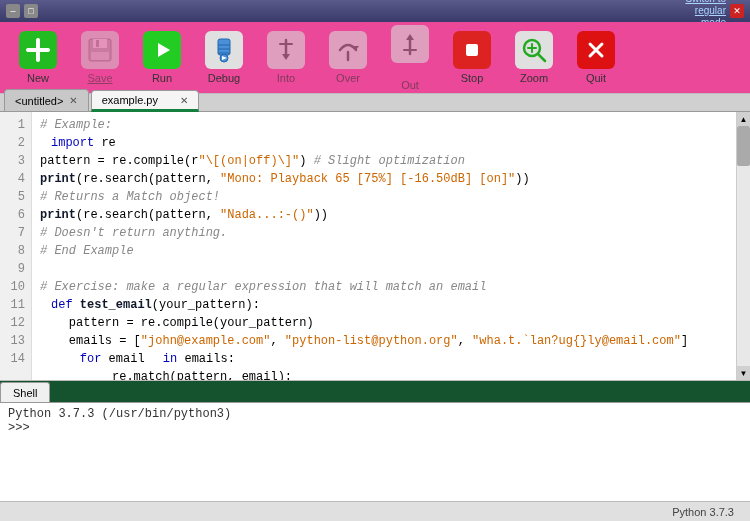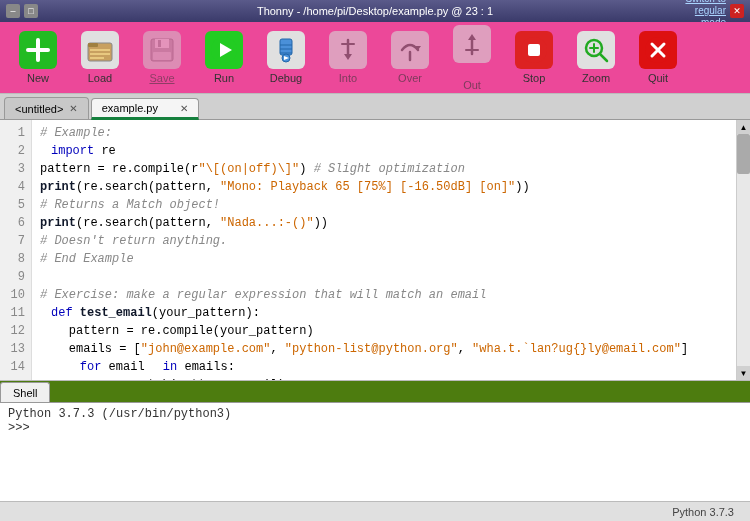--- a/index.html
+++ b/index.html
@@ -106,21 +106,21 @@
     }
 
     
     #tab-bar {
       background: #d0d0d0;
       display: flex;
       align-items: flex-end;
       padding: 0 4px;
       flex-shrink: 0;
       border-bottom: 1px solid #999;
-      height: 26px;
+      height: 18px;
     }
     .tab {
       display: flex;
       align-items: center;
       padding: 3px 10px;
       border: 1px solid #999;
       border-bottom: none;
       border-radius: 4px 4px 0 0;
       background: #c8c8c8;
       font-size: 11px;
@@ -219,21 +219,21 @@
     
     #shell-area {
       height: 120px;
       display: flex;
       flex-direction: column;
       background: white;
       flex-shrink: 0;
     }
     #shell-tab-bar {
       display: flex;
-      background: #4d7c0f;
+      background: #14532d;
       border-bottom: 1px solid #999;
       height: 22px;
       align-items: flex-end;
     }
     .shell-tab {
       padding: 2px 12px;
       border: 1px solid #999;
       border-bottom: none;
       border-radius: 3px 3px 0 0;
       background: #f0f0f0;
@@ -270,51 +270,38 @@
     }
   </style>
 </head>
 <body>
 
 <div id="title-bar">
   <div style="width:80px; display:flex; gap:4px;">
     <button class="win-btn">–</button>
     <button class="win-btn">□</button>
   </div>
-  <span id="title-text">Thonny - /home/pi/Desktop/example.py @ 23 : 1</span>
   <div style="width:80px; display:flex; justify-content:flex-end; gap:4px; align-items:center;">
     <div id="switch-link" style="font-size:10px;color:#aad4ff;text-decoration:underline;cursor:pointer;text-align:right;line-height:1.2;">Switch to<br>regular<br>mode</div>
     <button class="win-btn" style="background:#cc2222;">✕</button>
   </div>
 </div>
 
 <div id="toolbar">
 
   <button class="tool-btn">
     <div class="tool-icon icon-new">
       <svg width="28" height="28" viewBox="0 0 28 28">
         <line x1="14" y1="4" x2="14" y2="24" stroke="white" stroke-width="4" stroke-linecap="round"></line>
         <line x1="4" y1="14" x2="24" y2="14" stroke="white" stroke-width="4" stroke-linecap="round"></line>
       </svg>
     </div>
     <span>New</span>
   </button>
 
-  <button class="tool-btn">
-    <div class="tool-icon icon-load">
-      <svg width="30" height="30" viewBox="0 0 30 30">
-        <rect x="3" y="8" width="24" height="18" rx="2" fill="#c8a060" stroke="#888" stroke-width="1"></rect>
-        <rect x="3" y="8" width="10" height="4" rx="1" fill="#a08040"></rect>
-        <rect x="5" y="14" width="20" height="2" fill="#e8c880"></rect>
-        <rect x="5" y="18" width="20" height="2" fill="#e8c880"></rect>
-        <rect x="5" y="22" width="14" height="2" fill="#e8c880"></rect>
-      </svg>
-    </div>
-    <span>Load</span>
-  </button>
 
   <button class="tool-btn" style="opacity:0.5;text-decoration:underline;">
     <div class="tool-icon" style="background:#d0d0d0;">
       <svg width="28" height="28" viewBox="0 0 28 28">
         <rect x="3" y="3" width="22" height="22" rx="2" fill="#aaa" stroke="#888" stroke-width="1"></rect>
         <rect x="7" y="3" width="14" height="9" fill="#ddd"></rect>
         <rect x="10" y="4" width="3" height="7" fill="#999"></rect>
         <rect x="5" y="16" width="18" height="8" rx="1" fill="#ccc"></rect>
       </svg>
     </div>

